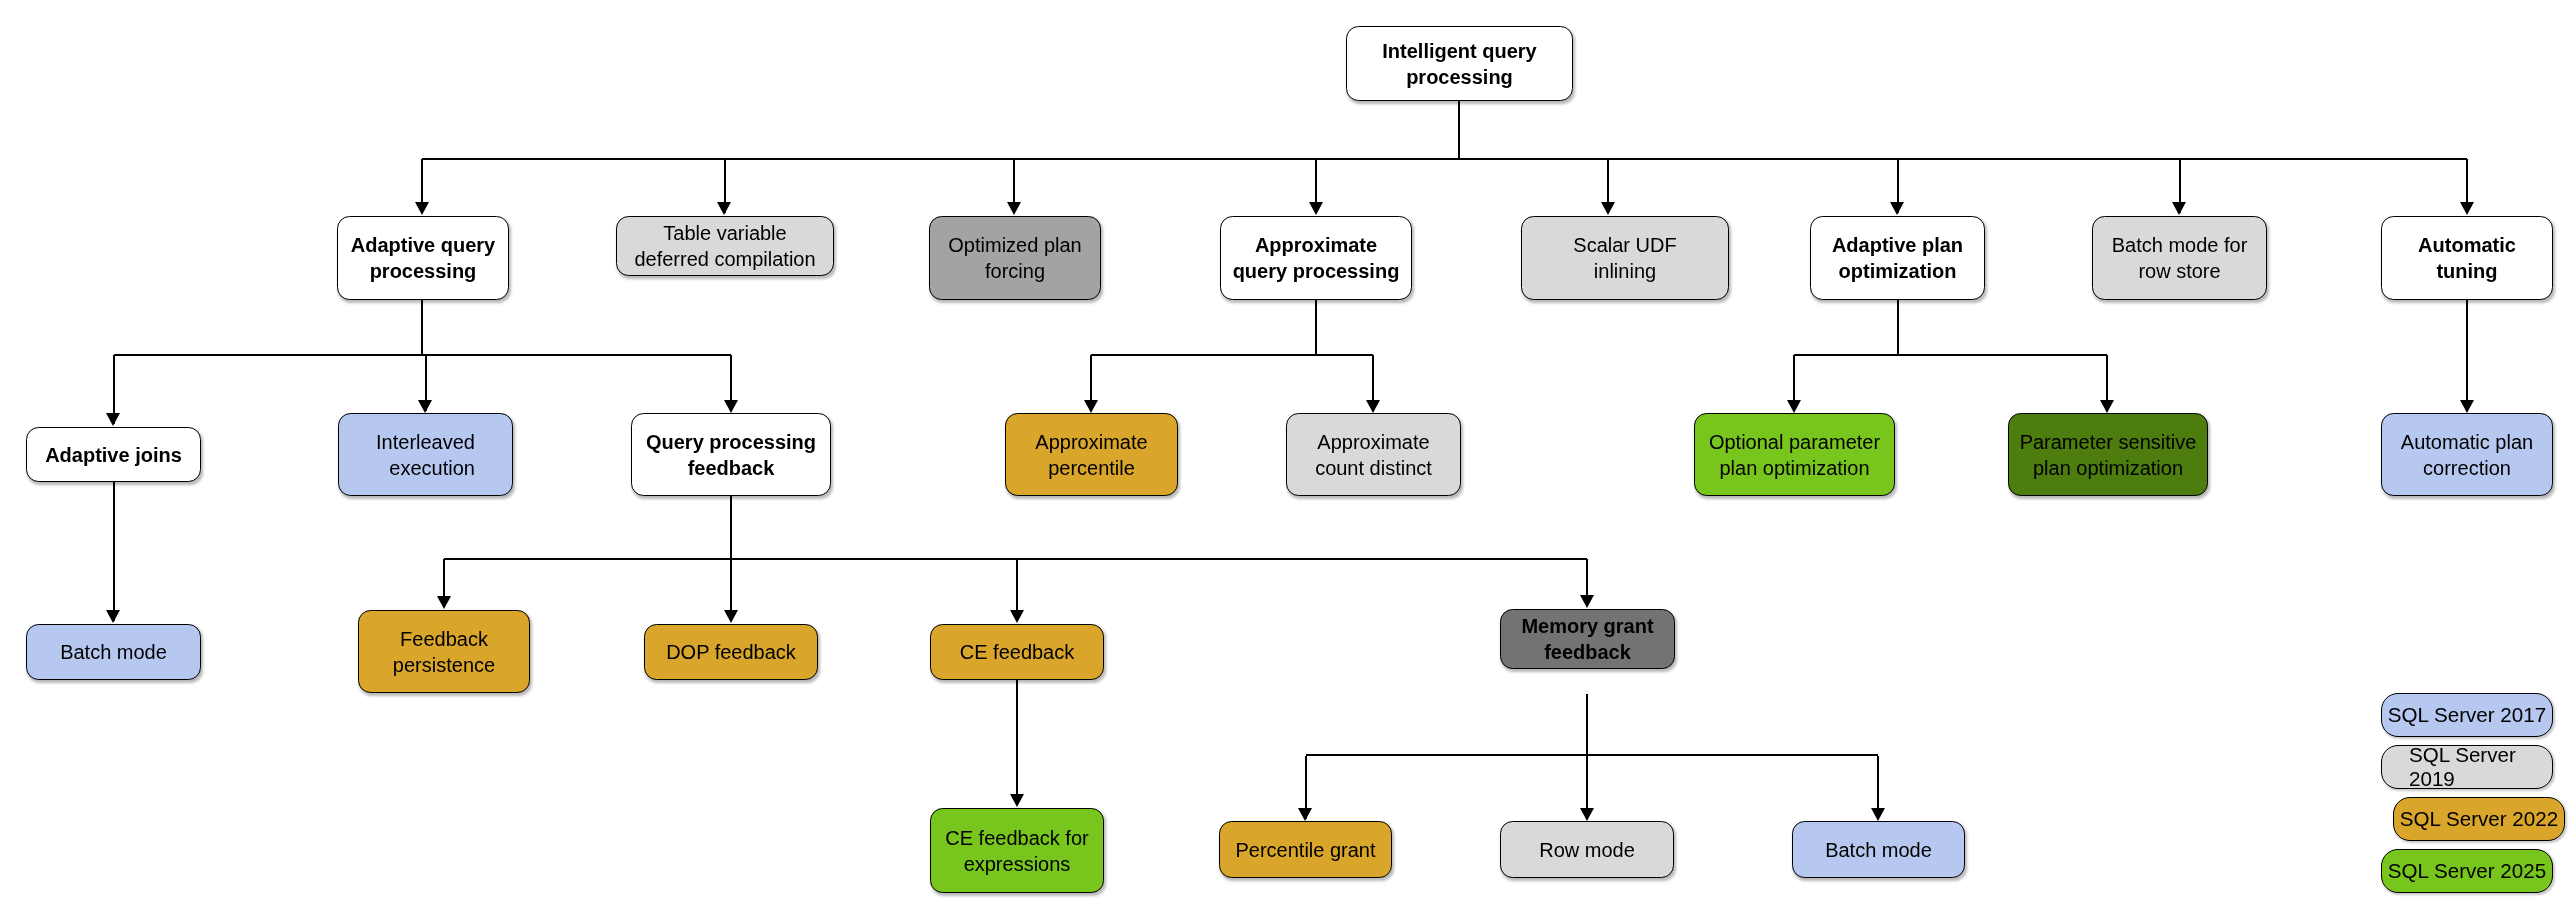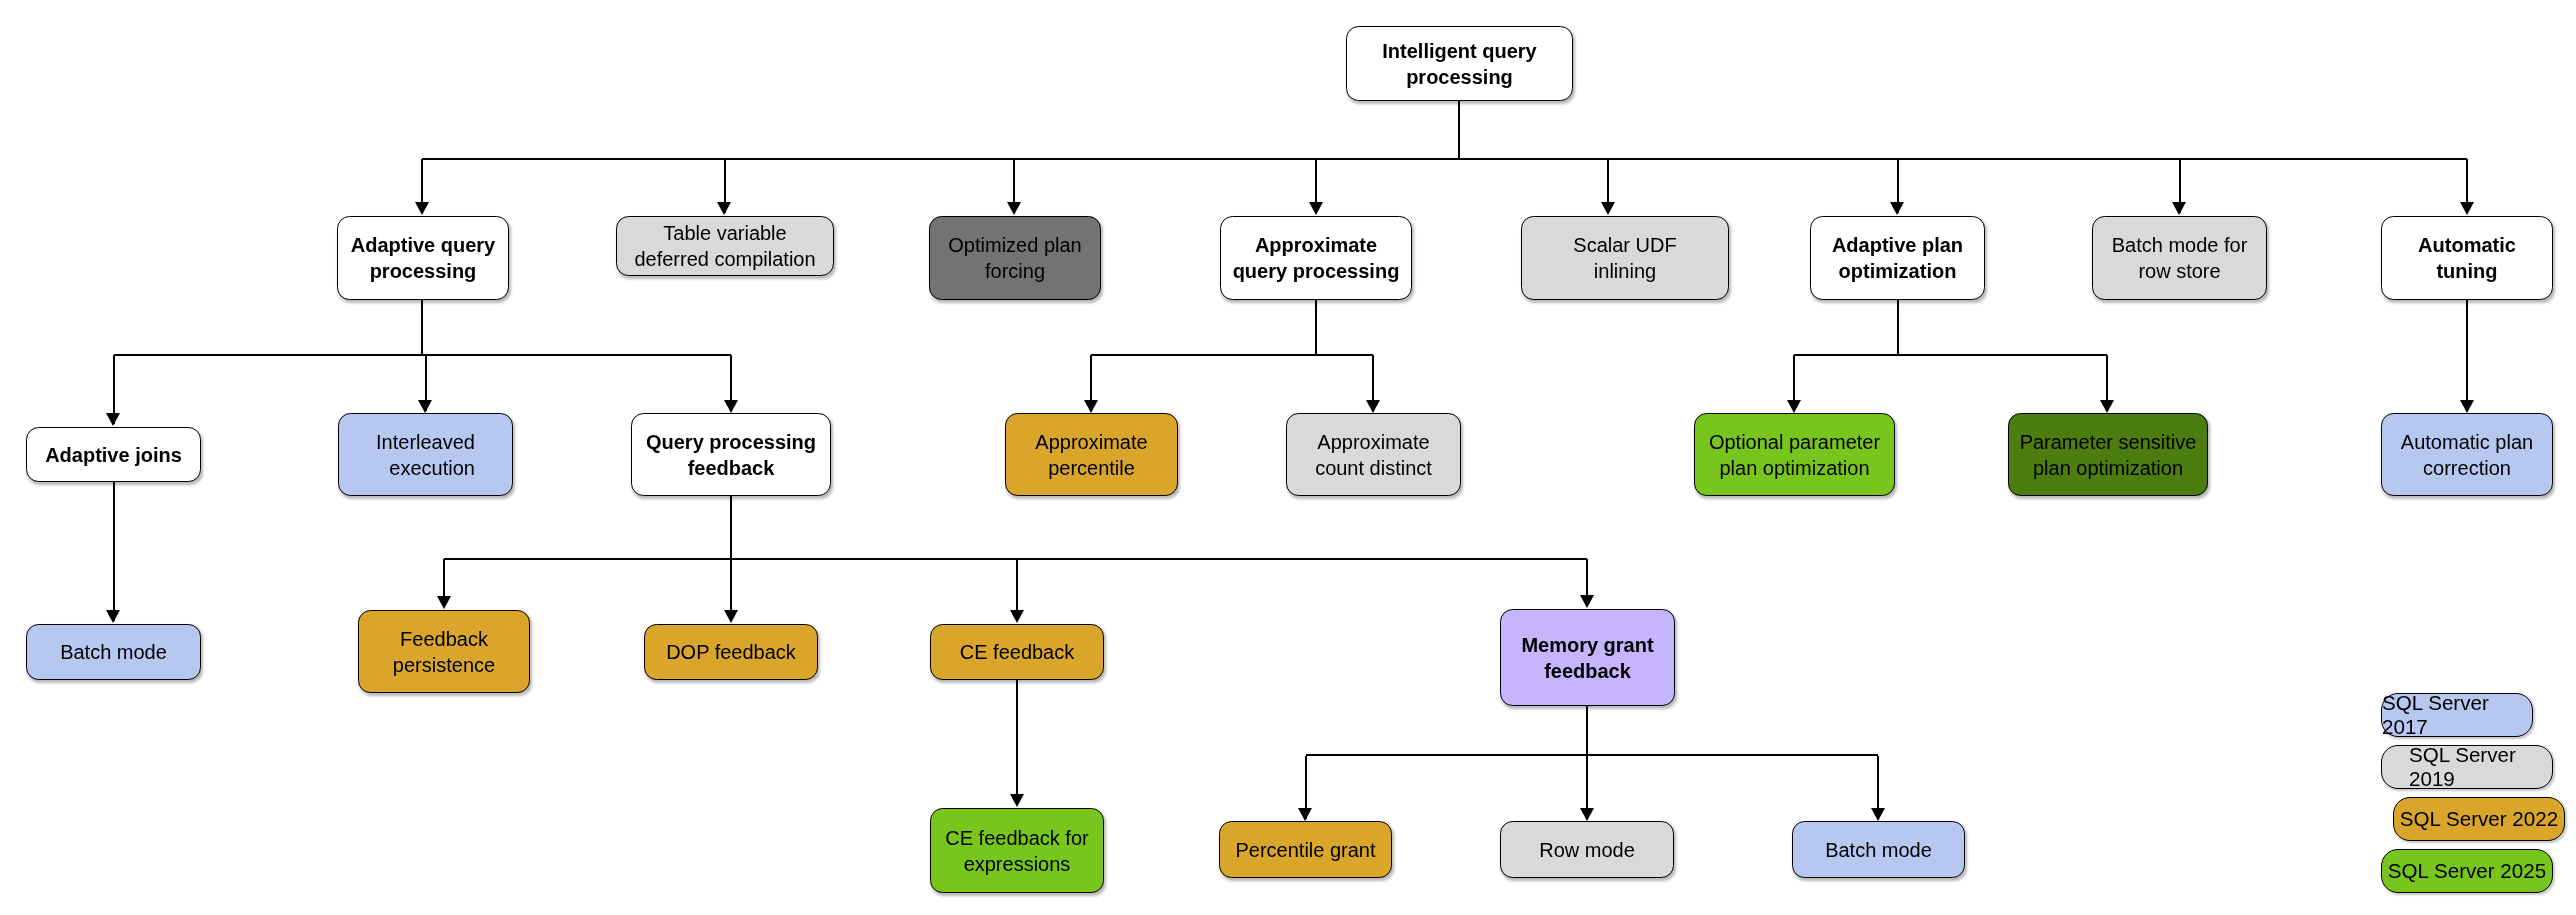--- a/index.html
+++ b/index.html
@@ -125,21 +125,21 @@
       <div class="arrow" style="left: 1580px; top: 808px;"></div>
       <div class="arrow" style="left: 1871px; top: 808px;"></div>
     </div>
   <div id="nodes-layer">
       <div class="node bold" style="left: 1346px; top: 26px; width: 227px; height: 75px; background: rgb(255, 255, 255);">Intelligent query
 processing</div>
       <div class="node bold" style="left: 337px; top: 216px; width: 172px; height: 84px; background: rgb(255, 255, 255);">Adaptive query
 processing</div>
       <div class="node" style="left: 616px; top: 216px; width: 218px; height: 60px; background: rgb(217, 217, 217);">Table variable
 deferred compilation</div>
-      <div class="node" style="left: 929px; top: 216px; width: 172px; height: 84px; background: #737373;">Optimized plan
+      <div class="node" style="left: 929px; top: 216px; width: 172px; height: 84px; background: #a3a3a3;">Optimized plan
 forcing</div>
       <div class="node bold" style="left: 1220px; top: 216px; width: 192px; height: 84px; background: rgb(255, 255, 255);">Approximate
 query processing</div>
       <div class="node" style="left: 1521px; top: 216px; width: 208px; height: 84px; background: rgb(217, 217, 217);">Scalar UDF
 inlining</div>
       <div class="node bold" style="left: 1810px; top: 216px; width: 175px; height: 84px; background: rgb(255, 255, 255);">Adaptive plan
 optimization</div>
       <div class="node" style="left: 2092px; top: 216px; width: 175px; height: 84px; background: rgb(217, 217, 217);">Batch mode for
 row store</div>
       <div class="node bold" style="left: 2381px; top: 216px; width: 172px; height: 84px; background: rgb(255, 255, 255);">Automatic
@@ -157,28 +157,28 @@
 plan optimization</div>
       <div class="node" style="left: 2008px; top: 413px; width: 200px; height: 83px; background: #4d7c0f;">Parameter sensitive
 plan optimization</div>
       <div class="node" style="left: 2381px; top: 413px; width: 172px; height: 83px; background: rgb(182, 200, 240);">Automatic plan
 correction</div>
       <div class="node" style="left: 26px; top: 624px; width: 175px; height: 56px; background: rgb(182, 200, 240);">Batch mode</div>
       <div class="node" style="left: 358px; top: 610px; width: 172px; height: 83px; background: rgb(217, 166, 43);">Feedback
 persistence</div>
       <div class="node" style="left: 644px; top: 624px; width: 174px; height: 56px; background: rgb(217, 166, 43);">DOP feedback</div>
       <div class="node" style="left: 930px; top: 624px; width: 174px; height: 56px; background: rgb(217, 166, 43);">CE feedback</div>
-      <div class="node bold" style="left: 1500px; top: 609px; width: 175px; height: 97px; background: #c4b5fd;">Memory grant
+      <div class="node bold" style="left: 1500px; top: 609px; width: 175px; height: 60px; background: #737373;">Memory grant
 feedback</div>
       <div class="node" style="left: 930px; top: 808px; width: 174px; height: 85px; background: rgb(119, 197, 29);">CE feedback for
 expressions</div>
       <div class="node" style="left: 1219px; top: 821px; width: 173px; height: 57px; background: rgb(217, 166, 43);">Percentile grant</div>
       <div class="node" style="left: 1500px; top: 821px; width: 174px; height: 57px; background: rgb(217, 217, 217);">Row mode</div>
       <div class="node" style="left: 1792px; top: 821px; width: 173px; height: 57px; background: rgb(182, 200, 240);">Batch mode</div>
     </div>
   <div id="legend-layer">
-      <div class="legend-pill" style="left: 2381px; top: 693px; width: 152px; height: 44px; background: rgb(182, 200, 240);">SQL Server 2017</div>
+      <div class="legend-pill" style="left: 2381px; top: 693px; width: 172px; height: 44px; background: rgb(182, 200, 240);">SQL Server 2017</div>
       <div class="legend-pill" style="left: 2381px; top: 745px; width: 172px; height: 44px; background: rgb(217, 217, 217); padding-left: 27px;">SQL Server 2019</div>
       <div class="legend-pill" style="left: 2381px; top: 797px; width: 172px; height: 44px; background: rgb(217, 166, 43); margin-left: 12px;">SQL Server 2022</div>
       <div class="legend-pill" style="left: 2381px; top: 849px; width: 172px; height: 44px; background: rgb(119, 197, 29);">SQL Server 2025</div>
     </div>
 </div>
 
 
 </body></html>

